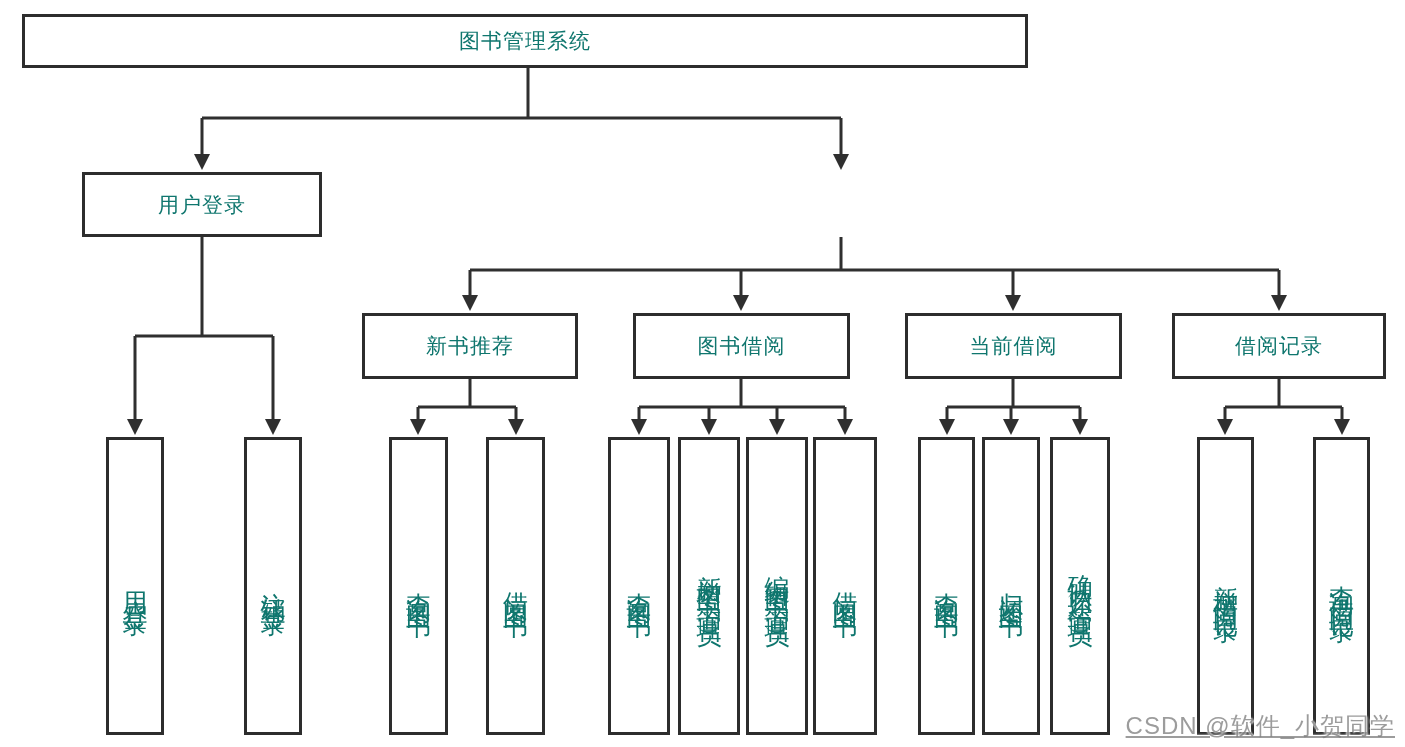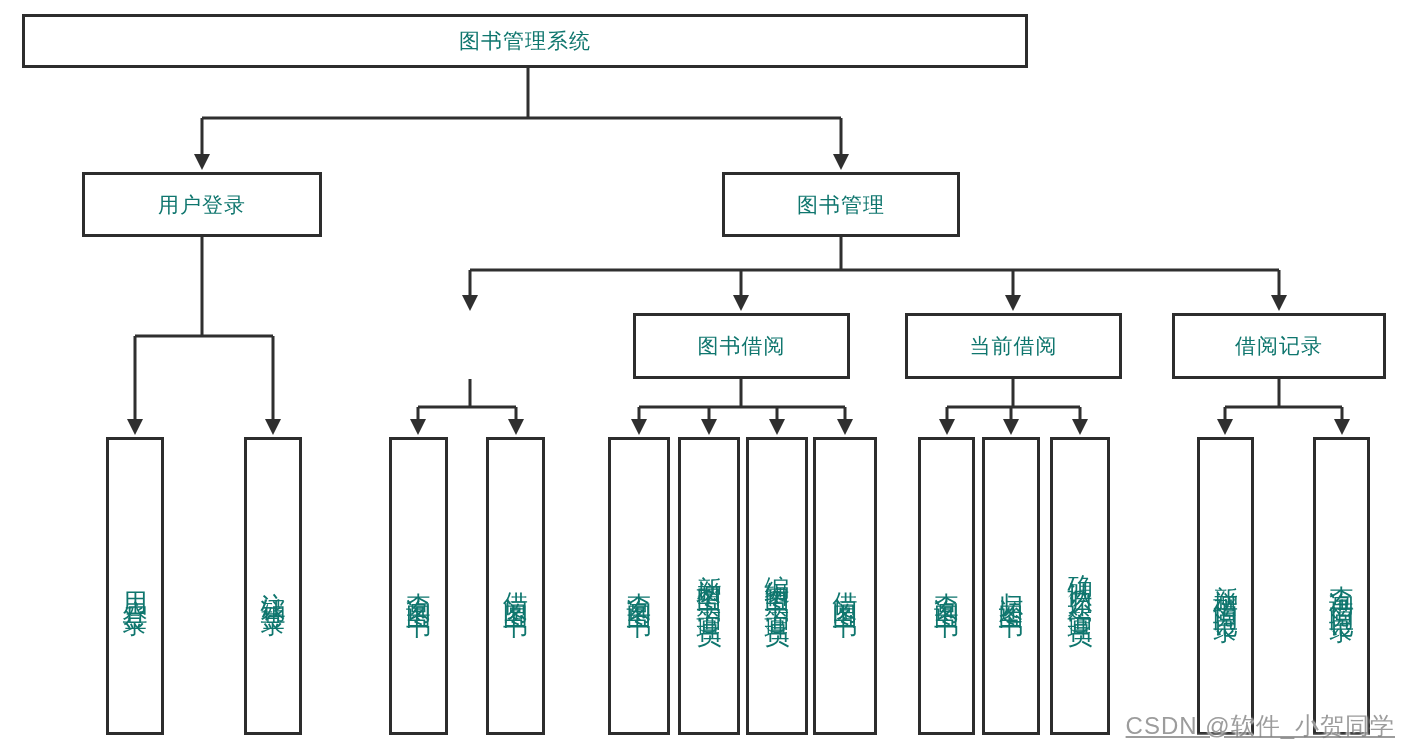--- a/index.html
+++ b/index.html
@@ -108,24 +108,24 @@
     <use href="#arrow" x="1342" y="435"></use>
   </svg>
 
   <div class="node" style="left:22px; top:14px; width:1006px; height:54px;">
     <span class="h-label">图书管理系统</span>
   </div>
 
   <div class="node" style="left:82px; top:172px; width:240px; height:65px;">
     <span class="h-label">用户登录</span>
   </div>
-  <div class="node" style="left:722px; top:172px; width:238px; height:65px;">
-    <span class="h-label">图书管理</span>
+
+  <div class="node" style="left:362px; top:313px; width:216px; height:66px;">
+    <span class="h-label">新书推荐</span>
   </div>
-
   <div class="node" style="left:633px; top:313px; width:217px; height:66px;text-align:right;">
     <span class="h-label">图书借阅</span>
   </div>
   <div class="node" style="left:1172px; top:313px; width:214px; height:66px;">
     <span class="h-label">借阅记录</span>
   </div>
   <div class="node" style="left:905px; top:313px; width:217px; height:66px;">
     <span class="h-label">当前借阅</span>
   </div>
 

